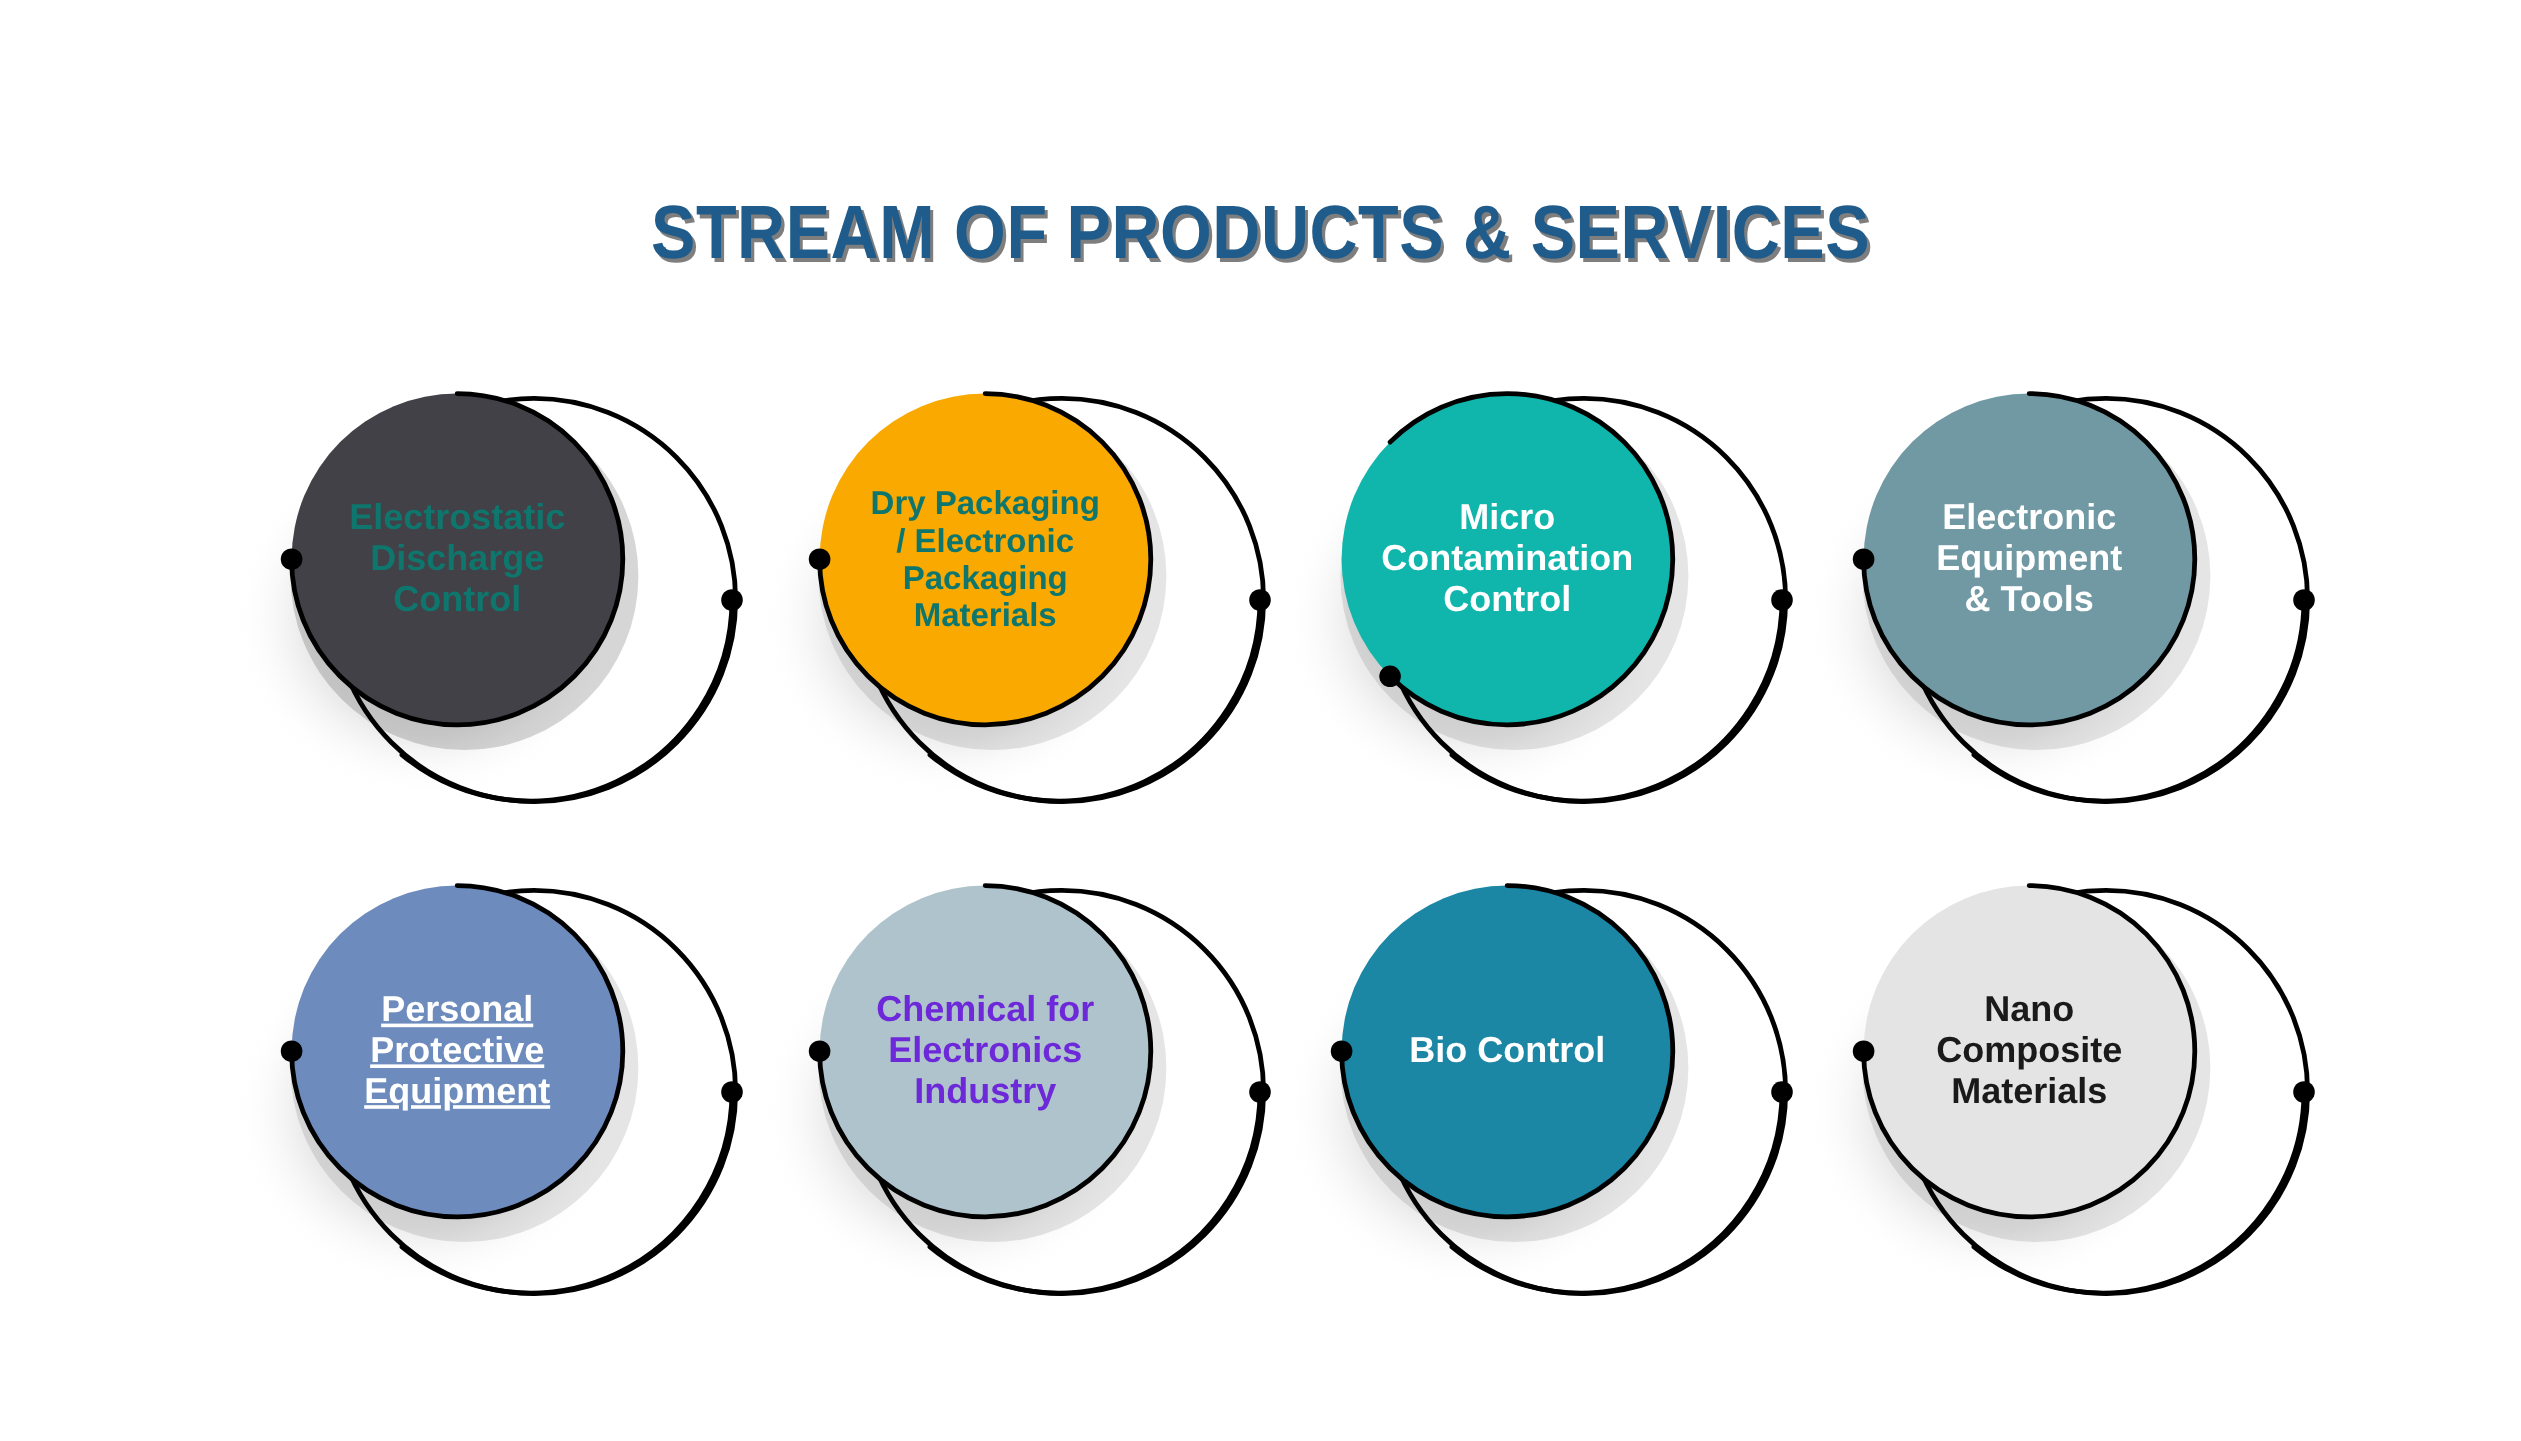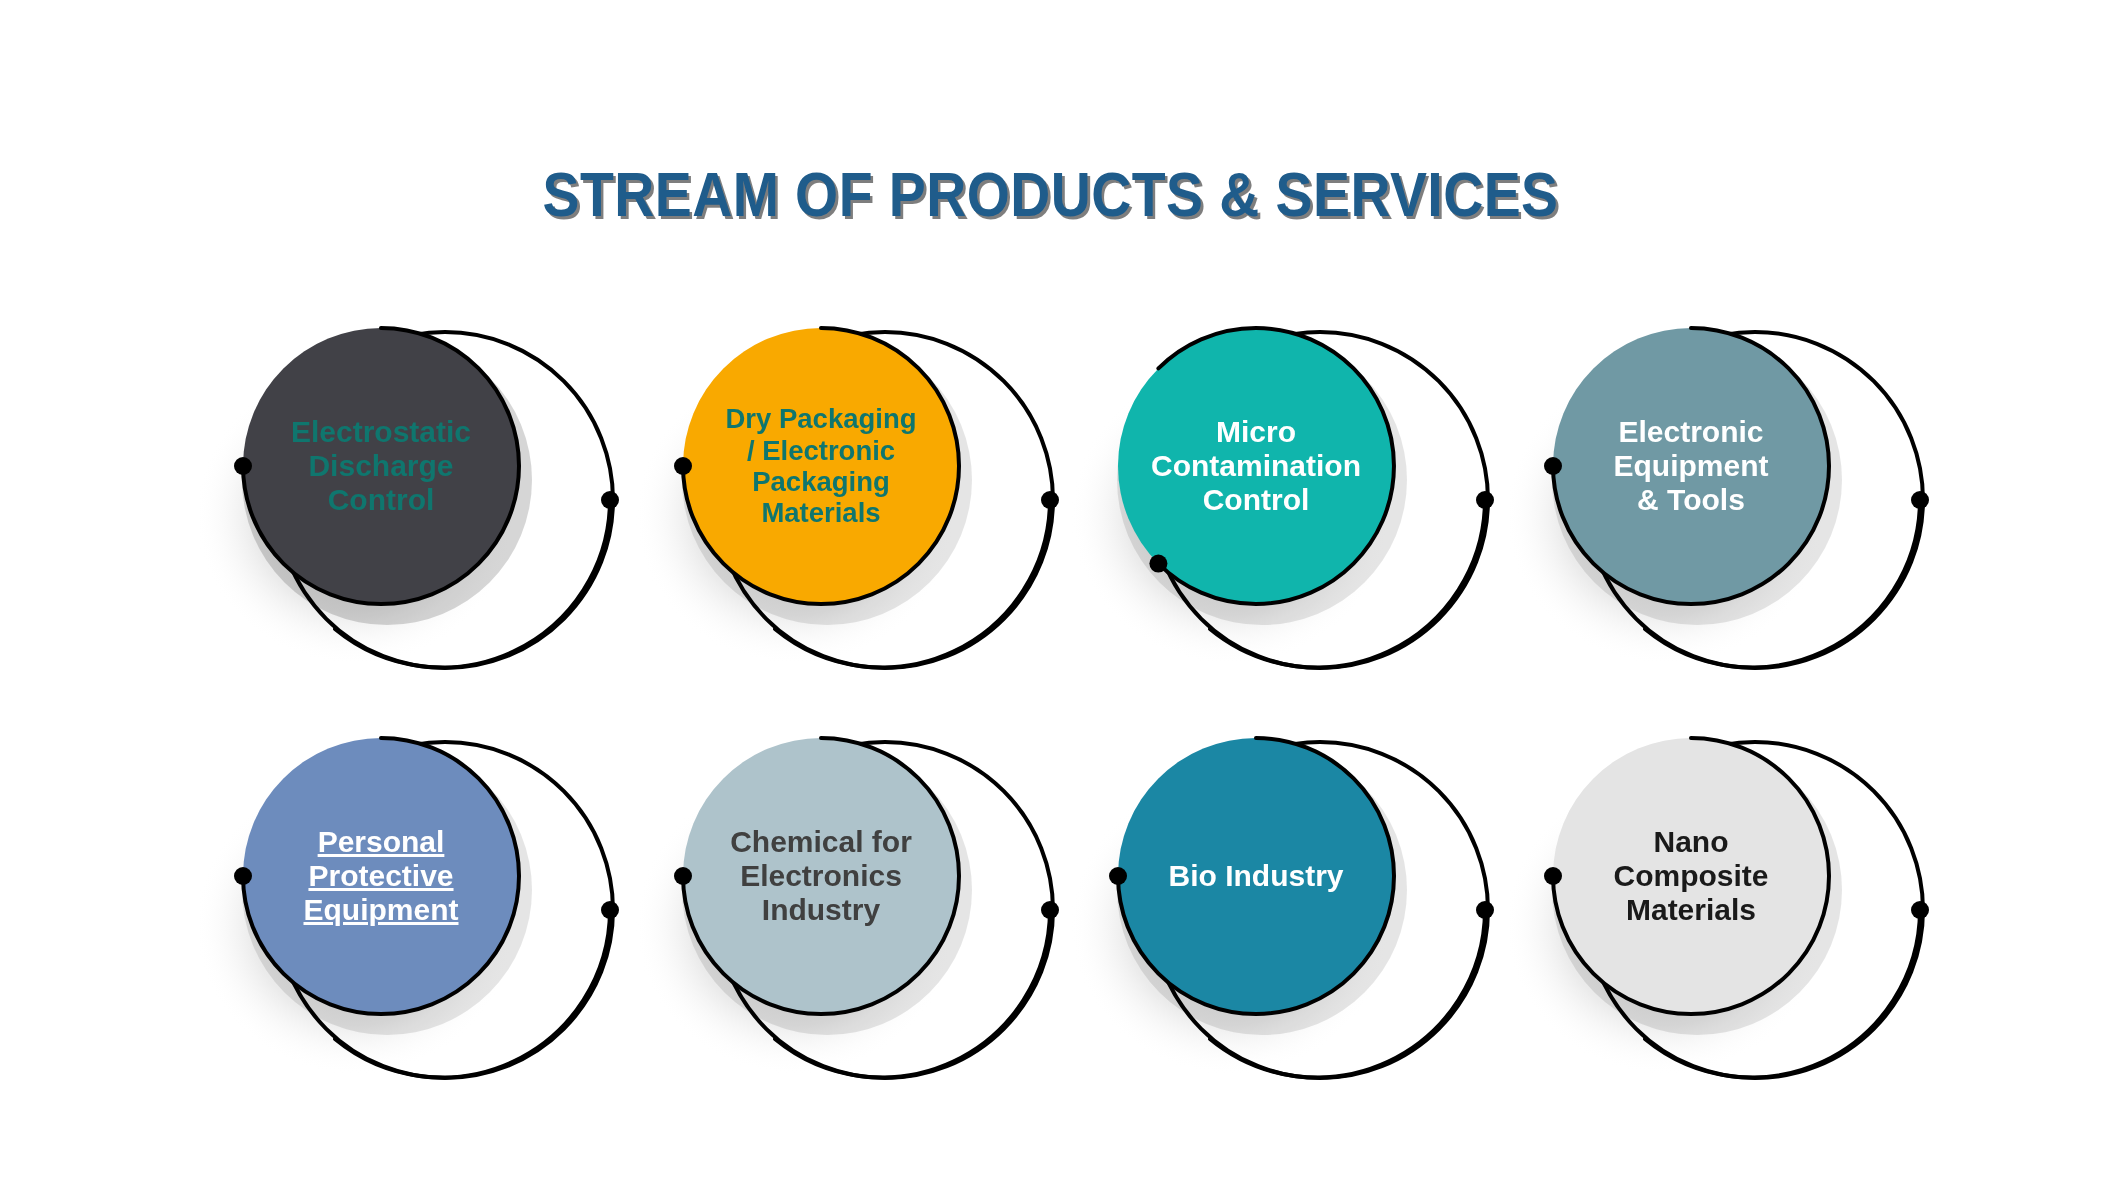--- a/index.html
+++ b/index.html
@@ -227,21 +227,21 @@
         <ellipse cx="140" cy="215" rx="160" ry="150" fill="url(#sh6)"></ellipse>
         <circle cx="172" cy="180" r="145" fill="#000000" opacity="0.10"></circle>
         <circle cx="230" cy="200" r="168" fill="none" stroke="#000000" stroke-width="4"></circle>
         <circle cx="166" cy="166" r="138" fill="#aec3cb"></circle>
         <path d="M 28 166 A 138 138 0 1 0 166 28" fill="none" stroke="#000000" stroke-width="4" stroke-linecap="round"></path>
         <circle cx="28" cy="166" r="9" fill="#000000"></circle>
         <path d="M 395 200 A 168 168 0 0 1 120 329" fill="none" stroke="#000000" stroke-width="4" stroke-linecap="round"></path>
         <circle cx="395" cy="200" r="9" fill="#000000"></circle>
       </svg>
     </div>
-    <div class="label" style="color: #404040; justify-content: center;">
+    <div class="label" style="color: #6d28d9; justify-content: center;">
       <span>Chemical for<br>Electronics<br>Industry</span>
     </div>
   </div>
 
   <div class="node" style="left:1090px; top:710px;">
     <div class="svgwrap">
       <svg viewBox="0 0 430 430" xmlns="http://www.w3.org/2000/svg">
         <defs>
           <radialGradient id="sh7" cx="0.5" cy="0.5" r="0.5">
             <stop offset="0%" stop-color="#9a9a9a" stop-opacity="0.55"></stop>
@@ -253,21 +253,21 @@
         <circle cx="172" cy="180" r="145" fill="#000000" opacity="0.10"></circle>
         <circle cx="230" cy="200" r="168" fill="none" stroke="#000000" stroke-width="4"></circle>
         <circle cx="166" cy="166" r="138" fill="#1b87a4"></circle>
         <path d="M 28 166 A 138 138 0 1 0 166 28" fill="none" stroke="#000000" stroke-width="4" stroke-linecap="round"></path>
         <circle cx="28" cy="166" r="9" fill="#000000"></circle>
         <path d="M 395 200 A 168 168 0 0 1 120 329" fill="none" stroke="#000000" stroke-width="4" stroke-linecap="round"></path>
         <circle cx="395" cy="200" r="9" fill="#000000"></circle>
       </svg>
     </div>
     <div class="label" style="color: rgb(255, 255, 255);">
-      <span>Bio Industry</span>
+      <span>Bio Control</span>
     </div>
   </div>
 
   <div class="node" style="left:1525px; top:710px;">
     <div class="svgwrap">
       <svg viewBox="0 0 430 430" xmlns="http://www.w3.org/2000/svg">
         <defs>
           <radialGradient id="sh8" cx="0.5" cy="0.5" r="0.5">
             <stop offset="0%" stop-color="#9a9a9a" stop-opacity="0.55"></stop>
             <stop offset="65%" stop-color="#bdbdbd" stop-opacity="0.30"></stop>

